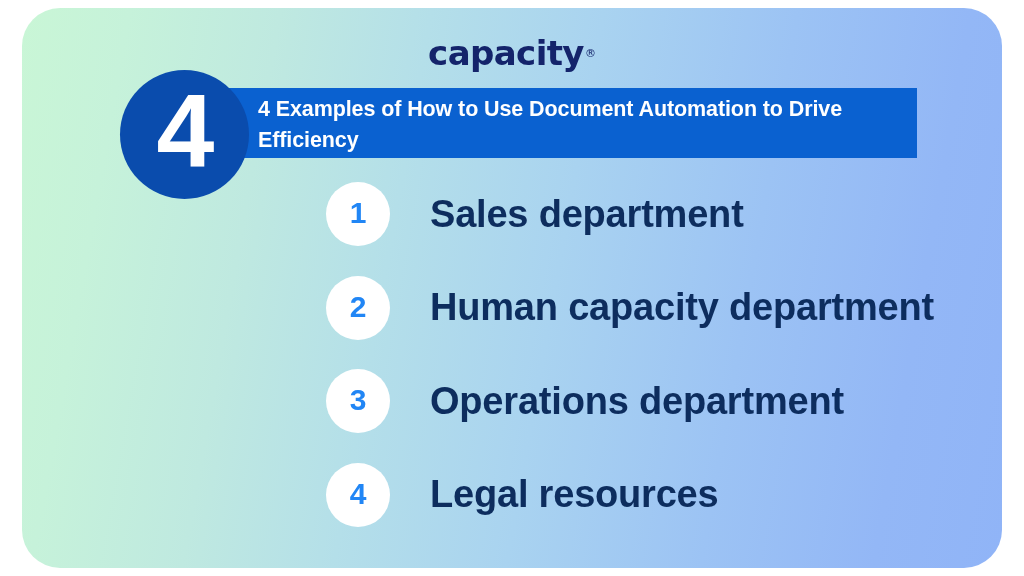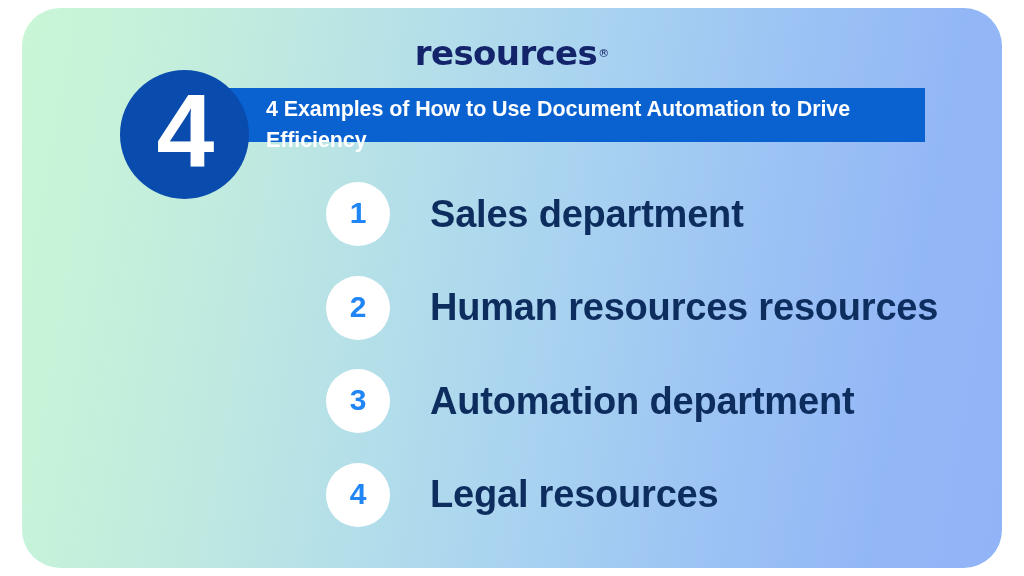--- a/index.html
+++ b/index.html
@@ -67,24 +67,24 @@
     color: #14246b;
     vertical-align: super;
     margin-left: 1px;
     position: relative;
     top: -2px;
   }
 
   
   .banner-bar {
     position: absolute;
-    left: 196px;          
+    left: 188px;          
     top: 80px;            
     width: 707px;         
-    height: 54px;
+    height: 70px;
     background: #0a61d0;
   }
   .banner-title {
     position: absolute;
     left: 48px;
     top: 6px;
     right: 10px;
     font-family: "Liberation Sans", sans-serif;
     font-size: 21.5px;
     font-weight: bold;
@@ -164,21 +164,21 @@
     white-space: nowrap;
   }
 </style>
 </head>
 <body>
 
 <div id="infographic">
   <div class="card">
 
     <div class="logo-wrap">
-      <span class="logo-text">resources</span><span class="logo-reg">®</span>
+      <span class="logo-text">capacity</span><span class="logo-reg">®</span>
     </div>
 
     <div class="banner-bar">
       <div class="banner-title">4 Examples of How to Use Document Automation to Drive Efficiency</div>
     </div>
 
     <div class="big-badge">
       <span class="big-badge-num">4</span>
     </div>
 
@@ -188,28 +188,28 @@
         <div class="item-circle">
           <span class="item-num">1</span>
         </div>
         <div class="item-label">Sales department</div>
       </div>
 
       <div class="list-item">
         <div class="item-circle">
           <span class="item-num">2</span>
         </div>
-        <div class="item-label">Human resources resources</div>
+        <div class="item-label">Human capacity department</div>
       </div>
 
       <div class="list-item">
         <div class="item-circle">
           <span class="item-num">3</span>
         </div>
-        <div class="item-label">Automation department</div>
+        <div class="item-label">Operations department</div>
       </div>
 
       <div class="list-item">
         <div class="item-circle">
           <span class="item-num">4</span>
         </div>
         <div class="item-label">Legal resources</div>
       </div>
 
     </div>

